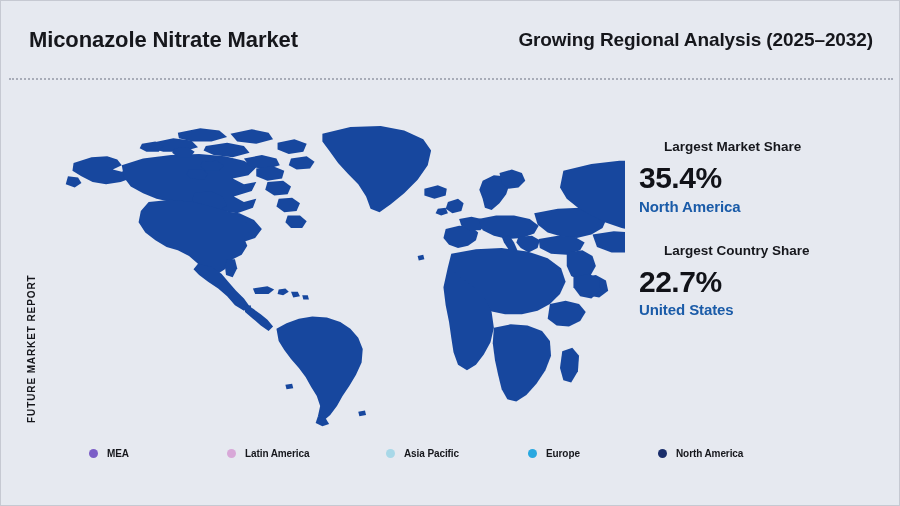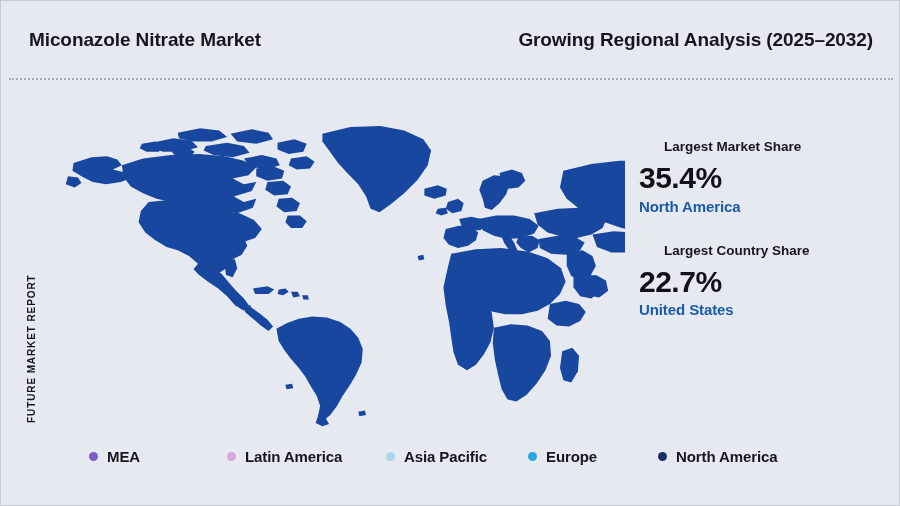--- a/index.html
+++ b/index.html
@@ -28,21 +28,21 @@
     top: 0;
     width: 900px;
     height: 78px;
     box-sizing: border-box;
     display: flex;
     align-items: center;
     justify-content: space-between;
     padding: 0 28px 0 28px;
   }
   .header-title {
-    font-size: 19px;
+    font-size: 22px;
     font-weight: bold;
     color: #16171c;
     letter-spacing: -0.1px;
     white-space: nowrap;
   }
   .header-subtitle {
     font-size: 19px;
     font-weight: bold;
     color: #16171c;
     letter-spacing: -0.1px;
@@ -136,21 +136,21 @@
     white-space: nowrap;
   }
   .legend-dot {
     width: 9px;
     height: 9px;
     border-radius: 50%;
     margin-right: 9px;
     flex: 0 0 auto;
   }
   .legend-label {
-    font-size: 15px;
+    font-size: 10px;
     font-weight: bold;
     color: #16171c;
     letter-spacing: -0.1px;
   }
 </style>
 </head>
 <body>
 
 <div class="infographic" style="background: rgb(230, 233, 240);">
 

